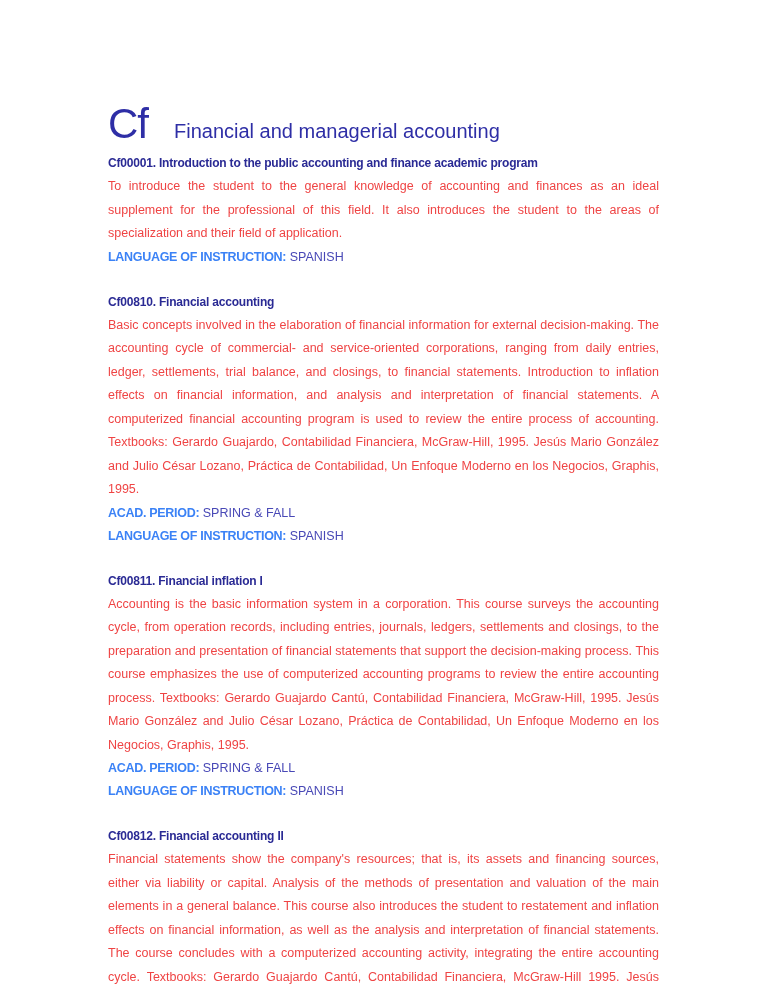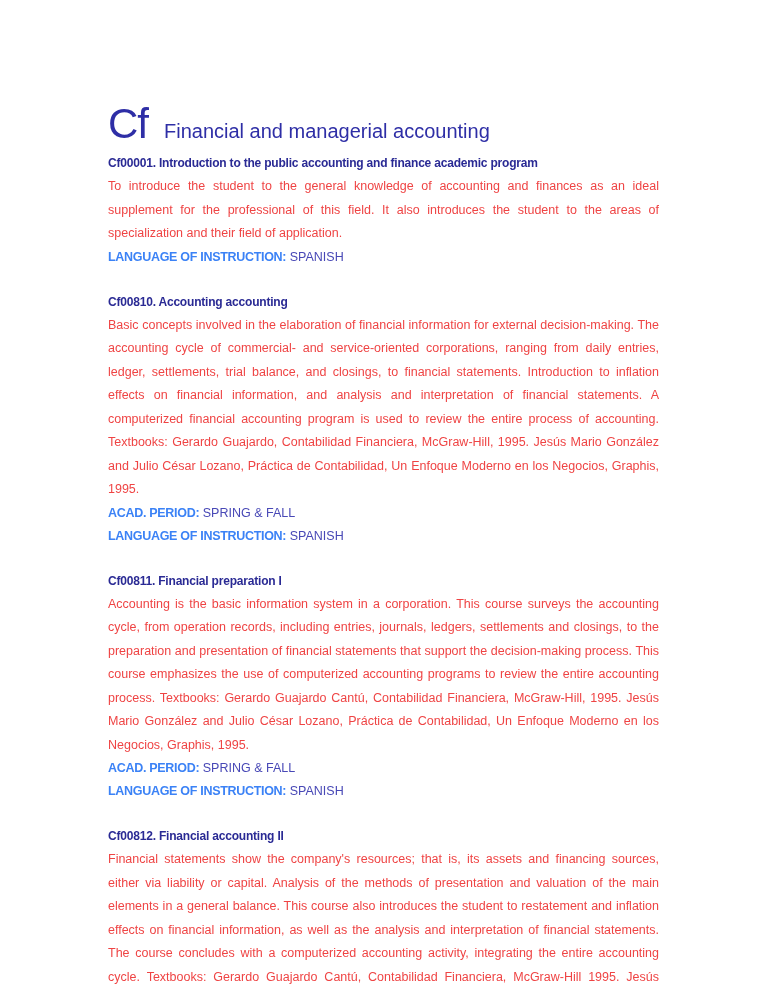--- a/index.html
+++ b/index.html
@@ -18,31 +18,32 @@
       position: absolute;
       left: 108px;
       top: 104px;
       width: 551px;
     }
     .dept-header {
       display: flex;
       align-items: baseline;
       margin: 0 0 8px 0;
       height: 40px;
+      gap: 22px;
     }
     .dept-code {
       font-size: 42px;
       line-height: 40px;
       color: #2e2ea6;
       letter-spacing: -1px;
     }
     .dept-title {
       font-size: 20px;
       color: #2e2ea6;
-      margin-left: 16px;
+      margin-left: 4px;
     }
     .course {
       margin: 7px 0 22px 0;
     }
     .course-title {
       font-size: 12px;
       font-weight: bold;
       color: #2a2a94;
       line-height: 23px;
       letter-spacing: -0.2px;
@@ -78,34 +79,34 @@
   <div class="course">
     <div class="course-title">Cf00001. Introduction to the public accounting and finance academic program</div>
     <p class="course-desc">To introduce the student to the general knowledge of accounting and finances as an ideal supplement for the professional of this field. It also introduces the student to the areas of specialization and their field of application.</p>
     <div class="meta">
       <span class="meta-label">LANGUAGE OF INSTRUCTION:</span>
       <span>SPANISH</span>
     </div>
   </div>
 
   <div class="course">
-    <div class="course-title">Cf00810. Accounting accounting</div>
+    <div class="course-title">Cf00810. Financial accounting</div>
     <p class="course-desc">Basic concepts involved in the elaboration of financial information for external decision-making. The accounting cycle of commercial- and service-oriented corporations, ranging from daily entries, ledger, settlements, trial balance, and closings, to financial statements. Introduction to inflation effects on financial information, and analysis and interpretation of financial statements. A computerized financial accounting program is used to review the entire process of accounting. Textbooks: Gerardo Guajardo, Contabilidad Financiera, McGraw-Hill, 1995. Jesús Mario González and Julio César Lozano, Práctica de Contabilidad, Un Enfoque Moderno en los Negocios, Graphis, 1995.</p>
     <div class="meta">
       <span class="meta-label">ACAD. PERIOD:</span>
       <span>SPRING &amp; FALL</span>
     </div>
     <div class="meta">
       <span class="meta-label">LANGUAGE OF INSTRUCTION:</span>
       <span>SPANISH</span>
     </div>
   </div>
 
   <div class="course">
-    <div class="course-title">Cf00811. Financial preparation I</div>
+    <div class="course-title">Cf00811. Financial inflation I</div>
     <p class="course-desc">Accounting is the basic information system in a corporation. This course surveys the accounting cycle, from operation records, including entries, journals, ledgers, settlements and closings, to the preparation and presentation of financial statements that support the decision-making process. This course emphasizes the use of computerized accounting programs to review the entire accounting process. Textbooks: Gerardo Guajardo Cantú, Contabilidad Financiera, McGraw-Hill, 1995. Jesús Mario González and Julio César Lozano, Práctica de Contabilidad, Un Enfoque Moderno en los Negocios, Graphis, 1995.</p>
     <div class="meta">
       <span class="meta-label">ACAD. PERIOD:</span>
       <span>SPRING &amp; FALL</span>
     </div>
     <div class="meta">
       <span class="meta-label">LANGUAGE OF INSTRUCTION:</span>
       <span>SPANISH</span>
     </div>
   </div>

